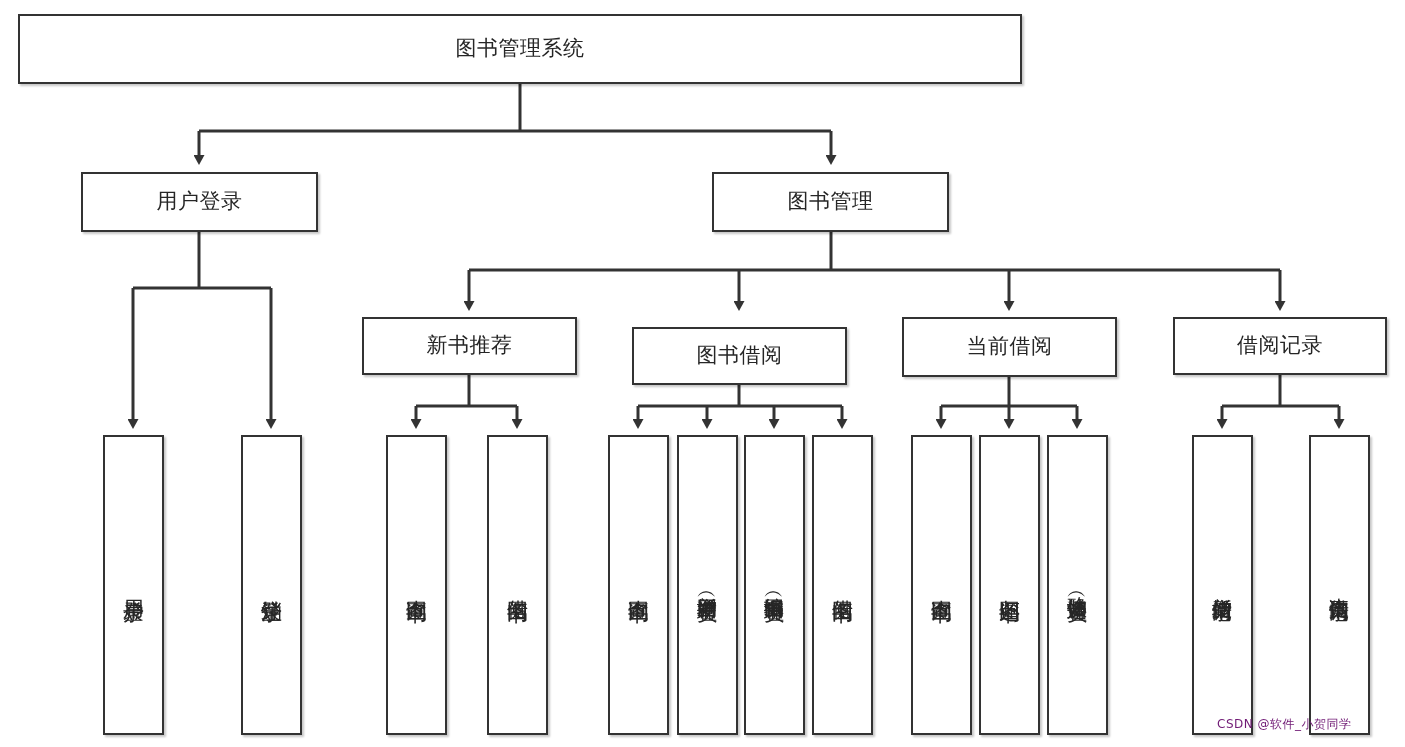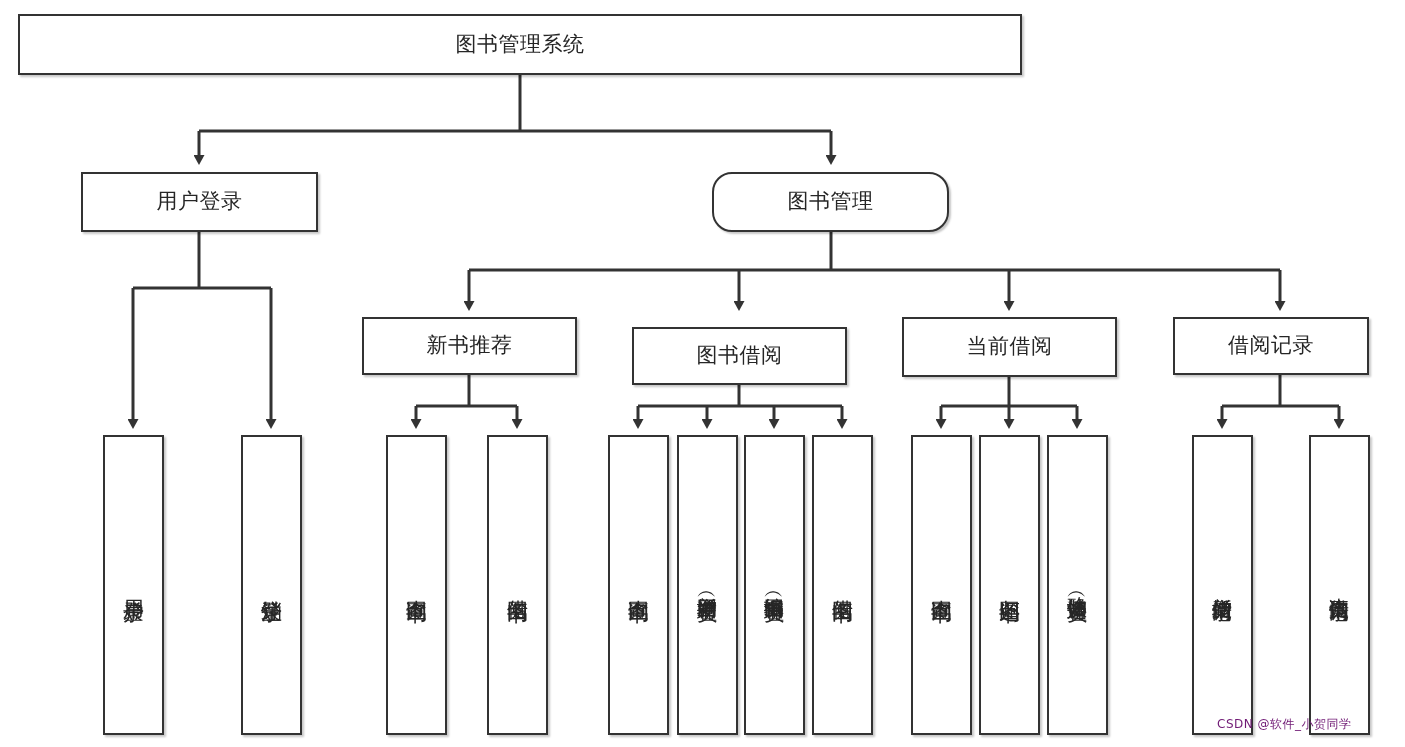--- a/index.html
+++ b/index.html
@@ -117,41 +117,41 @@
       <path d="M1009,406 L1009,420" marker-end="url(#arrow)"></path>
       <path d="M1077,406 L1077,420" marker-end="url(#arrow)"></path>
 
       <path d="M1280,375 L1280,406"></path>
       <path d="M1222,406 L1339,406"></path>
       <path d="M1222,406 L1222,420" marker-end="url(#arrow)"></path>
       <path d="M1339,406 L1339,420" marker-end="url(#arrow)"></path>
     </g>
   </svg>
 
-  <div class="node h-node" style="left:18px; top:14px; width:1004px; height:61px;">
+  <div class="node h-node" style="left:18px; top:14px; width:1004px; height:70px;">
     <span>图书管理系统</span>
   </div>
 
   <div class="node h-node" style="left:81px; top:172px; width:237px; height:60px;">
     <span>用户登录</span>
   </div>
-  <div class="node h-node" style="left:712px; top:172px; width:237px; height:60px;border-radius:20px;">
+  <div class="node h-node" style="left:712px; top:172px; width:237px; height:60px;">
     <span>图书管理</span>
   </div>
 
   <div class="node h-node" style="left:362px; top:317px; width:215px; height:58px;">
     <span>新书推荐</span>
   </div>
   <div class="node h-node" style="left:632px; top:327px; width:215px; height:58px;">
     <span>图书借阅</span>
   </div>
   <div class="node h-node" style="left:902px; top:317px; width:215px; height:60px;">
     <span>当前借阅</span>
   </div>
-  <div class="node h-node" style="left:1173px; top:317px; width:196px; height:58px;font-family:Liberation Serif, serif;">
+  <div class="node h-node" style="left:1173px; top:317px; width:214px; height:58px;font-family:Liberation Serif, serif;">
     <span>借阅记录</span>
   </div>
 
   <div class="node v-node" style="left:103px; top:435px; width:61px; height:300px;">
     <span class="v-label">用户登录</span>
   </div>
   <div class="node v-node" style="left:241px; top:435px; width:61px; height:300px;">
     <span class="v-label">注销登录</span>
   </div>
 

